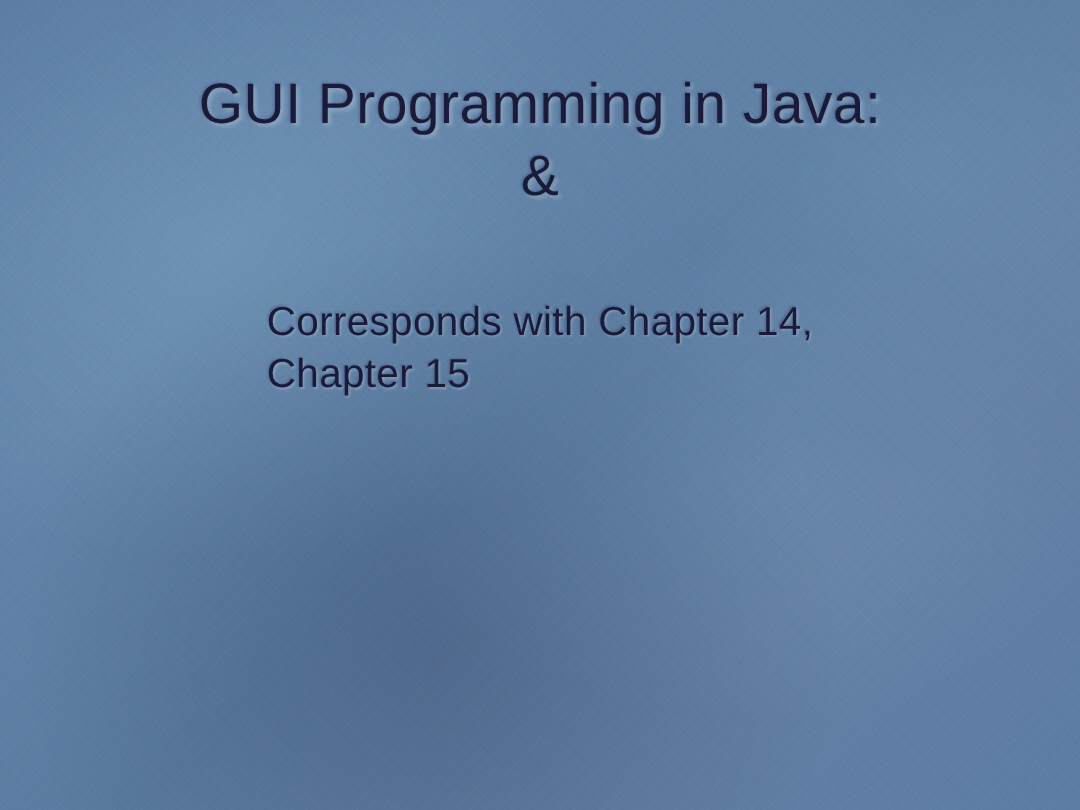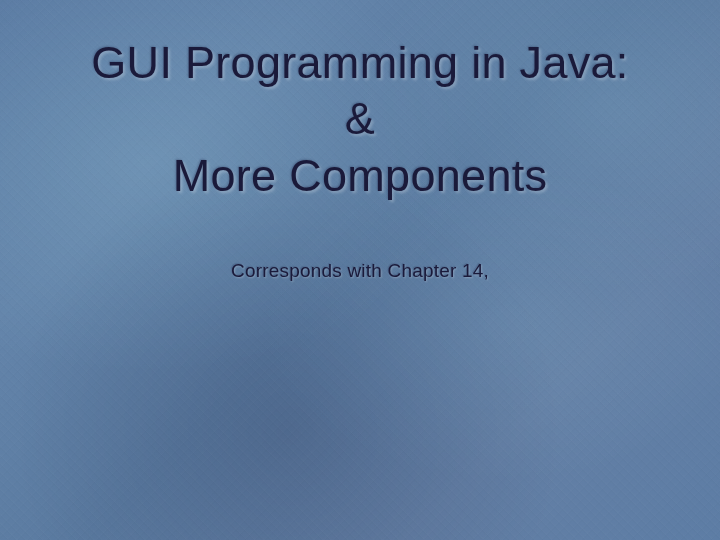--- a/index.html
+++ b/index.html
@@ -33,32 +33,33 @@
       content: "";
       position: absolute;
       inset: 0;
       background-image: 
         repeating-linear-gradient(45deg, rgba(255,255,255,0.02) 0px, transparent 2px, transparent 4px, rgba(0,0,0,0.02) 6px),
         repeating-linear-gradient(-45deg, rgba(255,255,255,0.015) 0px, transparent 3px, transparent 5px, rgba(0,0,0,0.015) 7px);
       opacity: 0.7;
       pointer-events: none;
     }
     .title {
-      font-size: 45px;
+      font-size: 38px;
       color: #1a1a3a;
       text-align: center;
       line-height: 1.25;
       text-shadow: 2px 2px 3px rgba(255,255,255,0.25), -1px -1px 2px rgba(0,0,40,0.2);
       font-weight: normal;
       letter-spacing: 0.3px;
       position: relative;
       z-index: 1;
+      margin-top: 12px;
     }
     .subtitle {
-      font-size: 19px;
+      font-size: 27px;
       color: #1a1a3a;
       text-align: left;
       line-height: 1.3;
       margin-top: 55px;
       text-shadow: 1px 1px 2px rgba(255,255,255,0.25), -1px -1px 1px rgba(0,0,40,0.15);
       font-weight: normal;
       letter-spacing: 0.2px;
       position: relative;
       z-index: 1;
     }
@@ -66,18 +67,18 @@
       display: block;
     }
   </style>
 </head>
 <body>
 
 <div class="slide">
   <div class="title">
     <span class="title-line">GUI Programming in Java:</span>
     <span class="title-line">&amp;</span>
-    <span class="title-line">More Components</span>
   </div>
   <div class="subtitle">
     <span class="subtitle-line">Corresponds with Chapter 14,</span>
+    <span class="subtitle-line">Chapter 15</span>
   </div>
 </div>
 
 </body></html>

